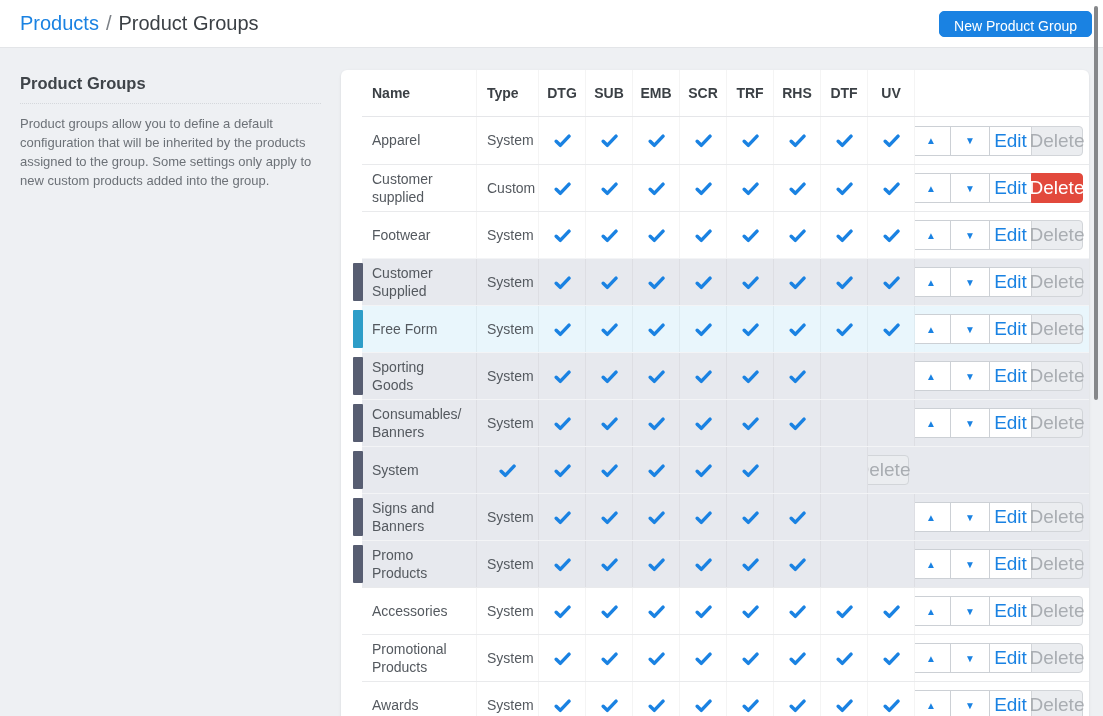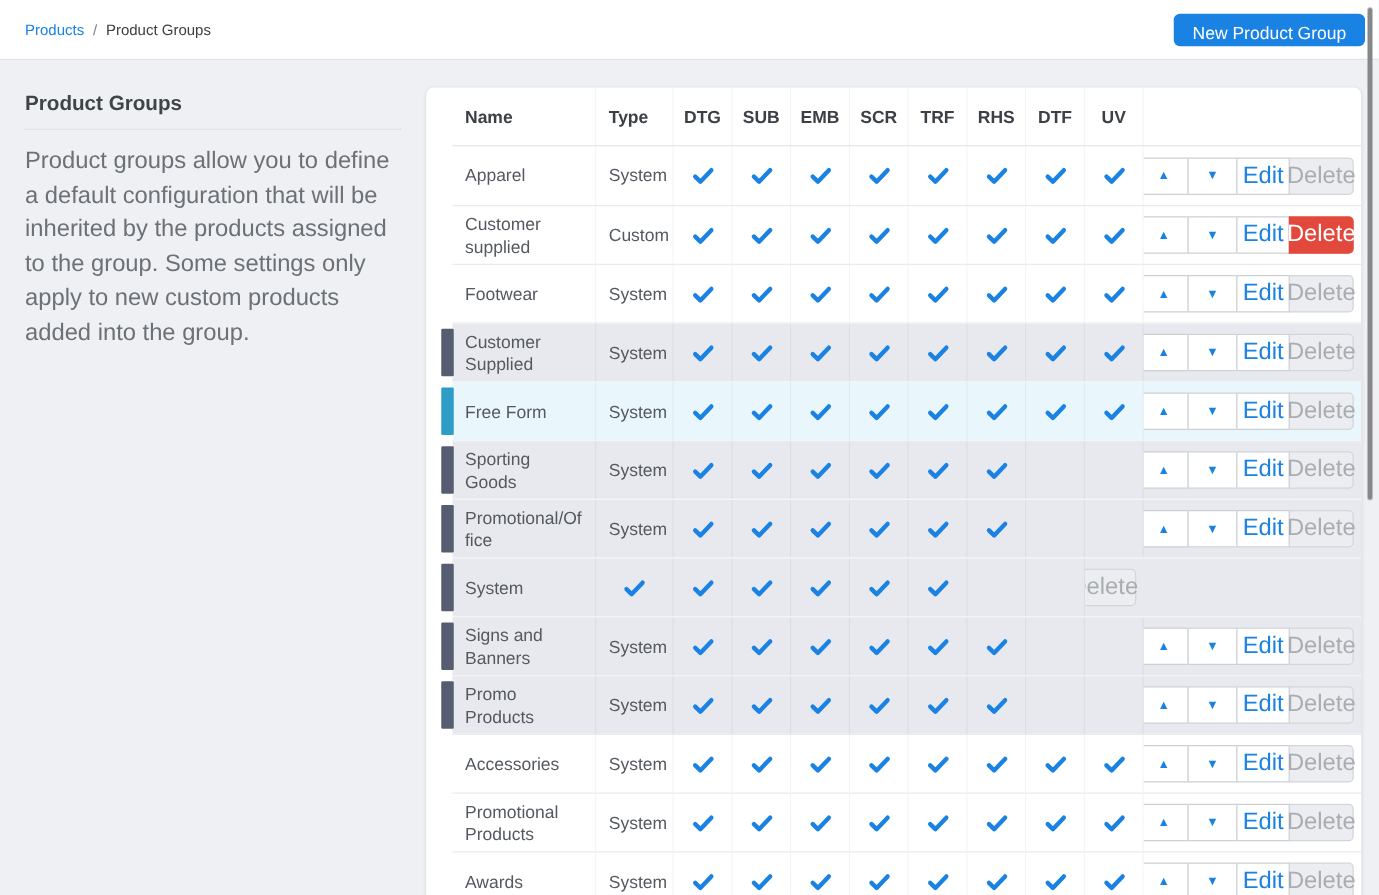--- a/index.html
+++ b/index.html
@@ -13,21 +13,21 @@
   
   .topbar {
     height: 48px;
     background: #fff;
     border-bottom: 1px solid #e3e5e8;
     display: flex;
     align-items: center;
     justify-content: space-between;
     padding: 0 11px 0 20px;
   }
-  .breadcrumb { font-size: 12px; display: flex; align-items: center; gap: 7px; }
+  .breadcrumb { font-size: 20px; display: flex; align-items: center; gap: 7px; }
   .breadcrumb a { color: var(--accent); text-decoration: none; cursor: pointer; }
   .breadcrumb .sep { color: #7b8086; }
   .breadcrumb .current { color: #3b4045; }
   .btn-primary {
     background: var(--accent);
     color: #fff;
     border: 1px solid var(--accent);
     font-family: inherit;
     font-size: 14px;
     padding: 6px 14px 2px;
@@ -43,21 +43,21 @@
   .sidebar { width: 301px; margin-right: 20px; flex-shrink: 0; }
   .sidebar h2 {
     font-size: 16.5px;
     color: #3f4449;
     font-weight: bold;
     margin-top: 4px;
     padding-bottom: 10px;
     border-bottom: 1px dotted #d5d8dc;
   }
   .sidebar p {
-    font-size: 19px;
+    font-size: 13px;
     line-height: 1.45;
     color: #6c7177;
     margin-top: 11px;
   }
   .sidebar p b { color: #64696f; }
   
   .card {
     flex: 1;
     background: #fff;
     border-radius: 6px;
@@ -481,21 +481,21 @@
               <div class="btn-group">
                 <button class="gbtn arrow">▲</button>
                 <button class="gbtn arrow">▼</button>
                 <button class="gbtn edit">Edit</button>
                 <button class="gbtn delete disabled">Delete</button>
               </div>
             </div>
           </div>
           <div class="t-row muted">
             <span class="marker dark"></span>
-            <div class="cell left name">Promotional/Office</div>
+            <div class="cell left name">Consumables/Banners</div>
             <div class="cell left">System</div>
             <div class="cell center">
               <svg class="check-icon" width="19" height="19" viewBox="0 0 24 24">
                 <path d="M4 13l5.2 5.1L20.3 6.5" fill="none" stroke="#1a82e2" stroke-width="4.4" stroke-linecap="round" stroke-linejoin="round"></path>
               </svg>
             </div>
             <div class="cell center">
               <svg class="check-icon" width="19" height="19" viewBox="0 0 24 24">
                 <path d="M4 13l5.2 5.1L20.3 6.5" fill="none" stroke="#1a82e2" stroke-width="4.4" stroke-linecap="round" stroke-linejoin="round"></path>
               </svg>

